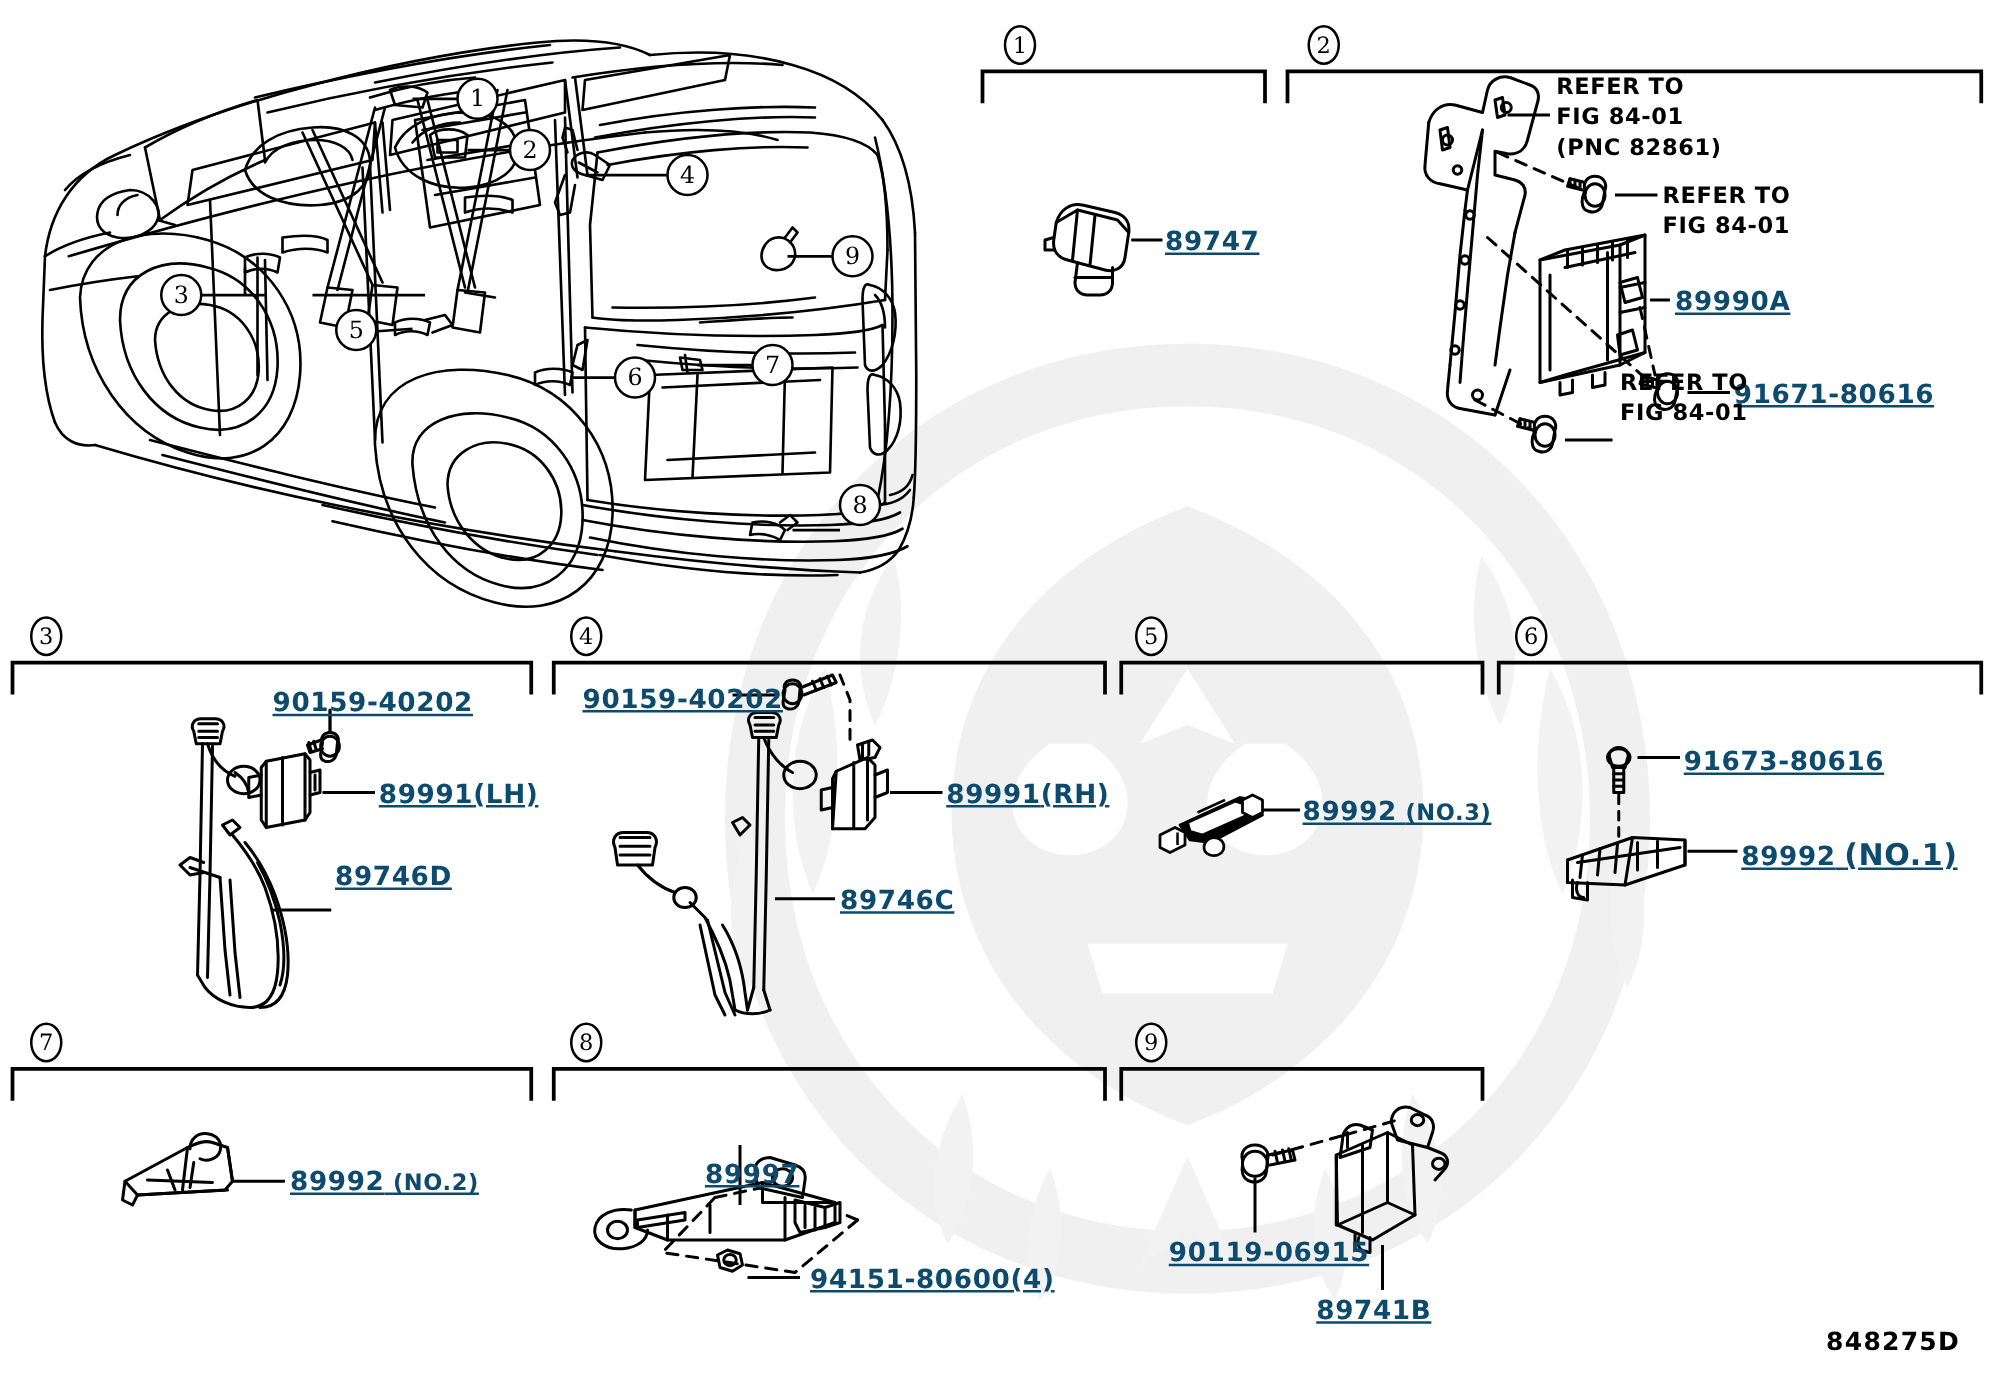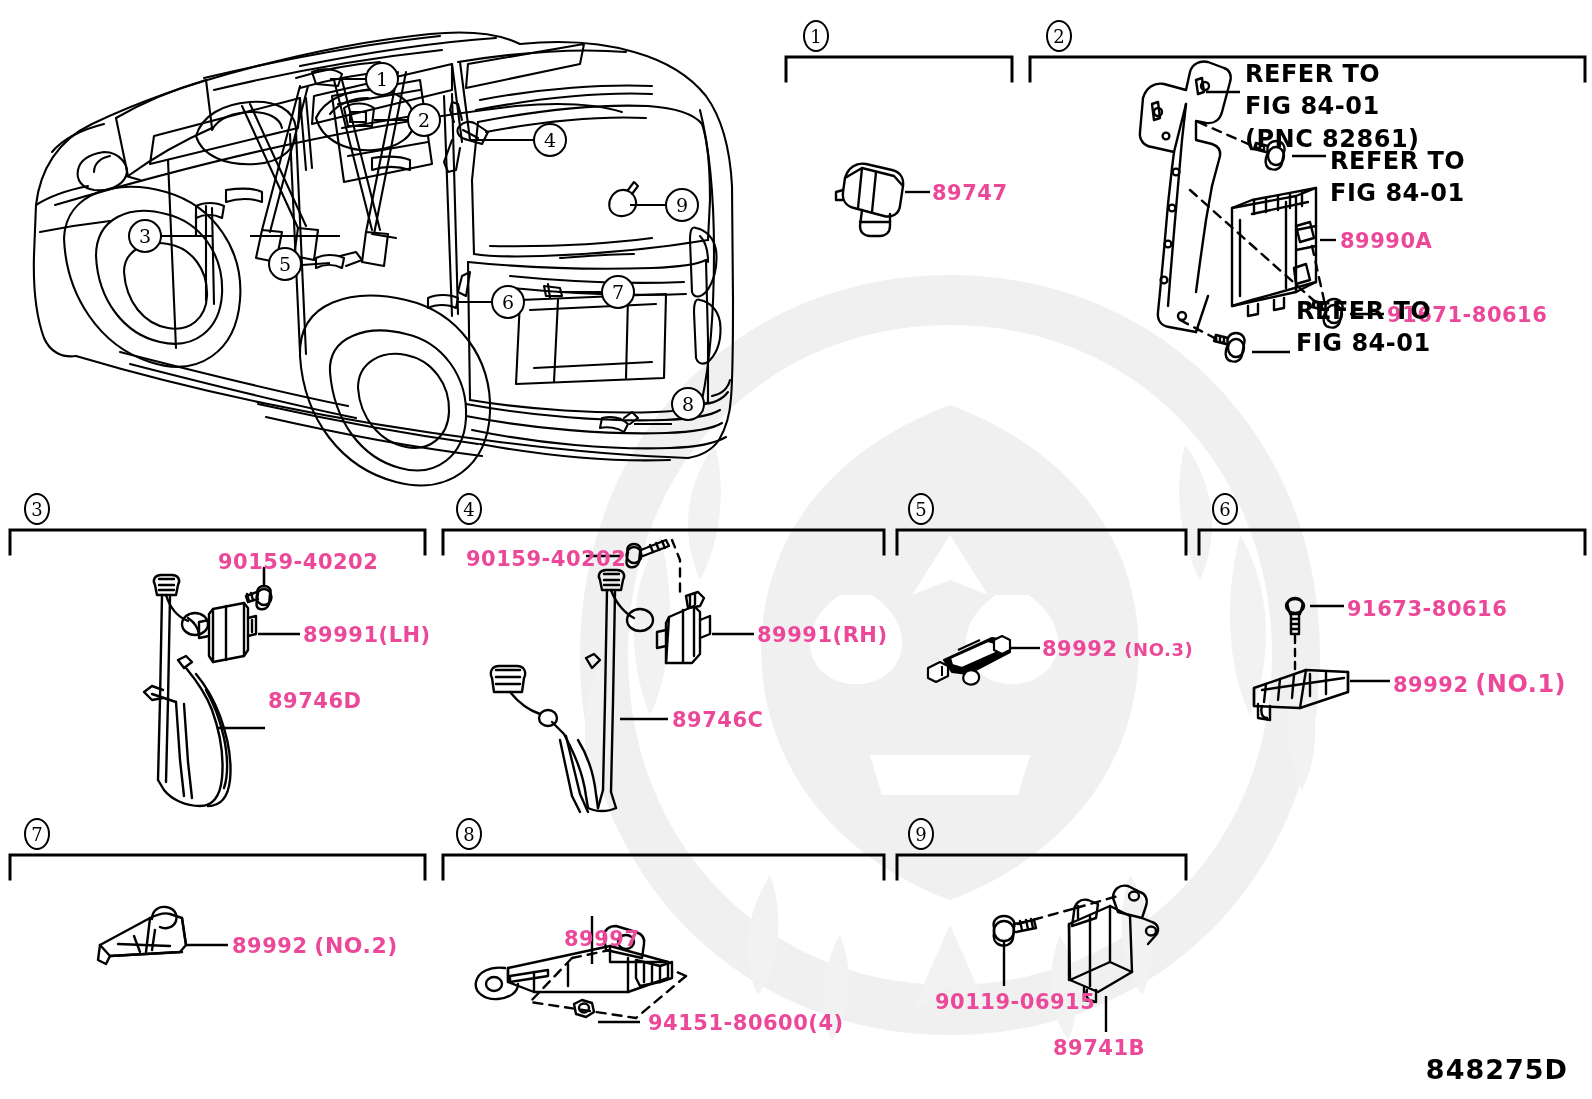--- a/index.html
+++ b/index.html
@@ -20,29 +20,29 @@
 
   
   .layer{position:absolute;left:0;top:0;width:1592px;height:1099px;z-index:2;}
   .layer svg{display:block;width:1592px;height:1099px;overflow:visible;}
 
   
   .pn{
     position:absolute;z-index:6;white-space:nowrap;
     font-family:"DejaVu Sans","Liberation Sans",sans-serif;
     font-weight:bold;font-size:21px;letter-spacing:0.5px;
-    color:#ec4899;line-height:1.28;
+    color:#0c4a6e;line-height:1.28;text-decoration:underline;
   }
   .refer{
     position:absolute;z-index:6;white-space:nowrap;font-weight:bold;
-    font-size:24px;line-height:1.35;letter-spacing:0.5px;
+    font-size:18px;line-height:1.35;letter-spacing:0.5px;
   }
   .figcode{
     position:absolute;right:24px;bottom:14px;z-index:7;
-    font-weight:bold;font-size:27px;letter-spacing:1px;
+    font-weight:bold;font-size:20px;letter-spacing:1px;
   }
 
   
   .cnum{
     position:absolute;z-index:8;
     width:34px;height:34px;border:2.4px solid #000;border-radius:50%;
     background:#fff;
     display:flex;align-items:center;justify-content:center;
     font-size:19px;font-weight:400;font-family:"DejaVu Serif","Liberation Serif",serif;
     box-sizing:border-box;
@@ -693,21 +693,21 @@
         <path d="M118 944 L 170 946"></path>
         <path d="M134 936 L 140 952"></path>
         <path d="M155 930 L 152 950"></path>
       </g>
       <g stroke="#000" stroke-width="2.4" fill="none">
         <line x1="186" y1="945" x2="228" y2="945"></line>
       </g>
     </svg>
   </div>
   <div class="pn" style="left:232px;top:932px;">
-    <span>89992</span><span style="font-size:18px;">&nbsp;</span><span style="font-size:22px;">(NO.2)</span>
+    <span>89992</span><span style="font-size:18px;">&nbsp;</span><span style="font-size:18px;">(NO.2)</span>
   </div>
 
   <div class="layer">
     <svg viewBox="0 0 1592 1099" xmlns="http://www.w3.org/2000/svg">
       <g fill="none" stroke="#000" stroke-width="2.4" stroke-linejoin="round" stroke-linecap="round">
 
         <path d="M508 968 L 610 946 L 668 962 L 668 978 L 628 992 L 534 992 L 508 982 Z"></path>
         <path d="M508 968 L 508 982"></path>
         <path d="M610 946 L 610 962 L 668 962"></path>
         <path d="M534 972 L 534 992"></path>

